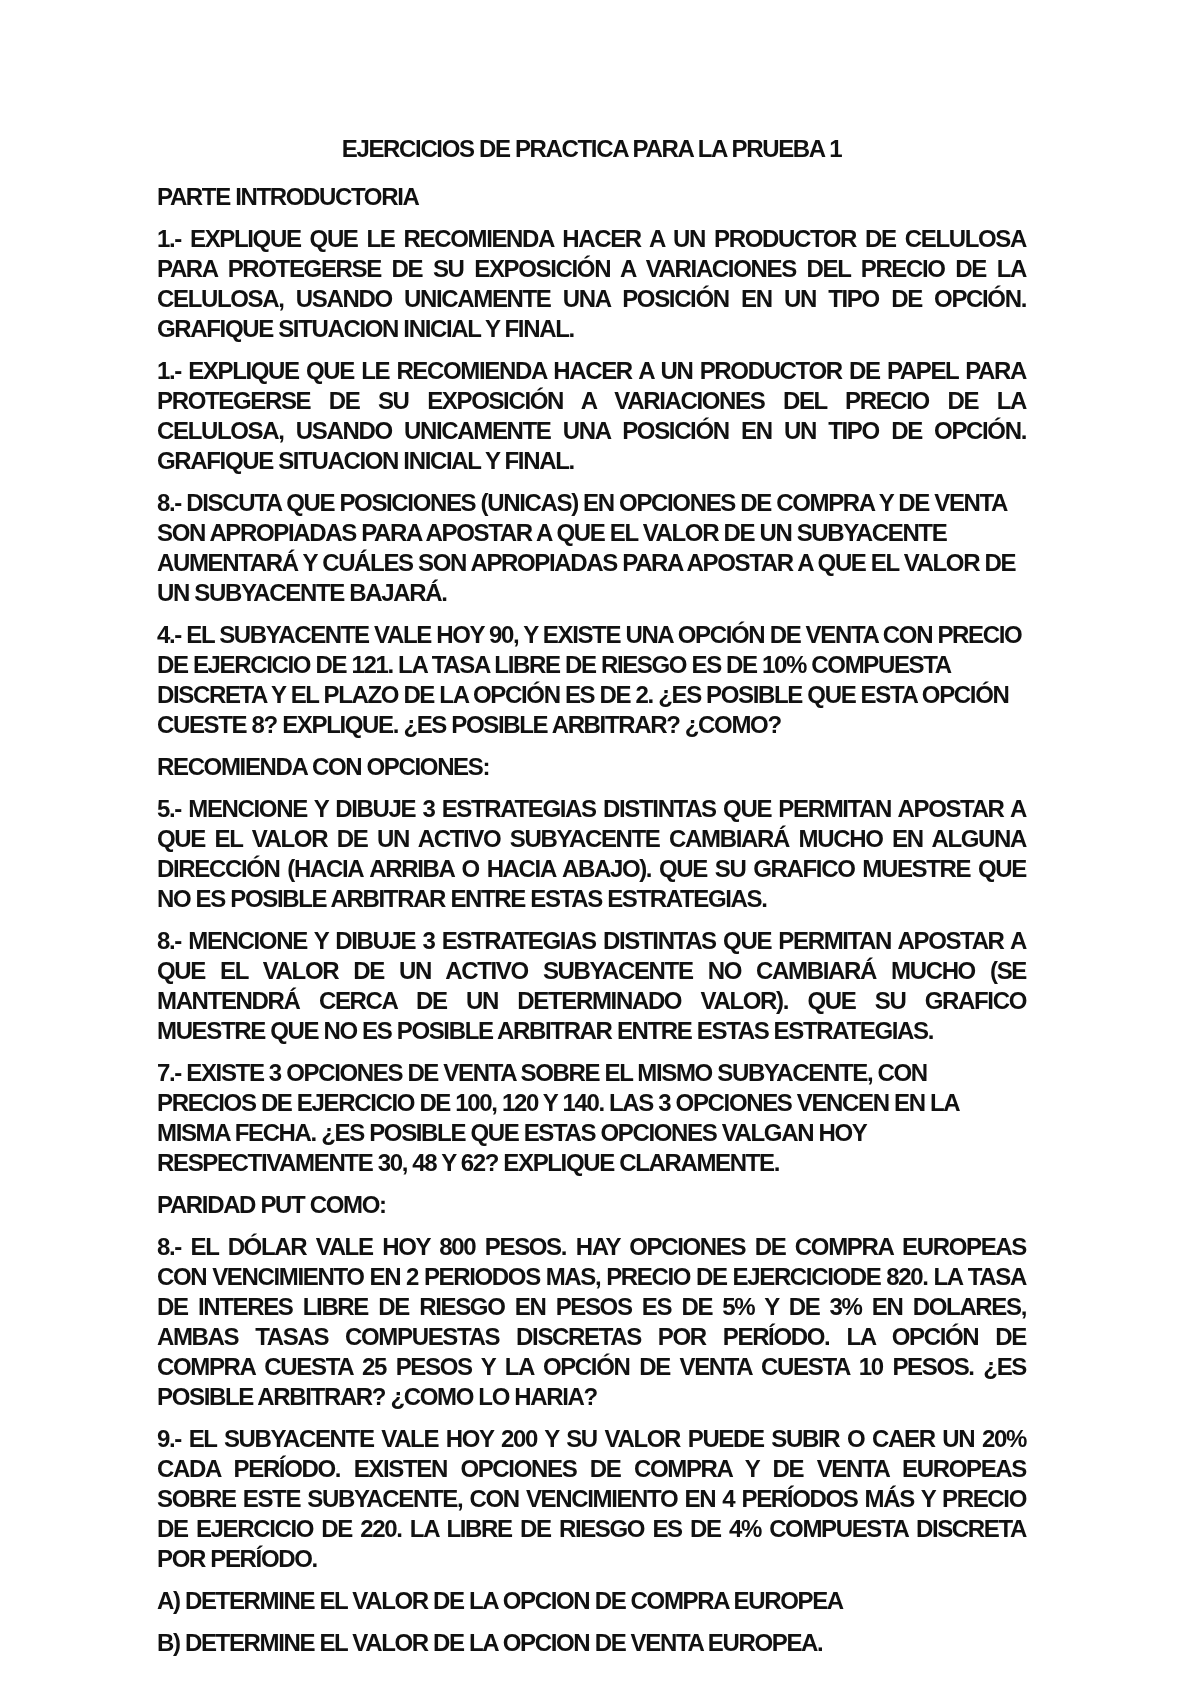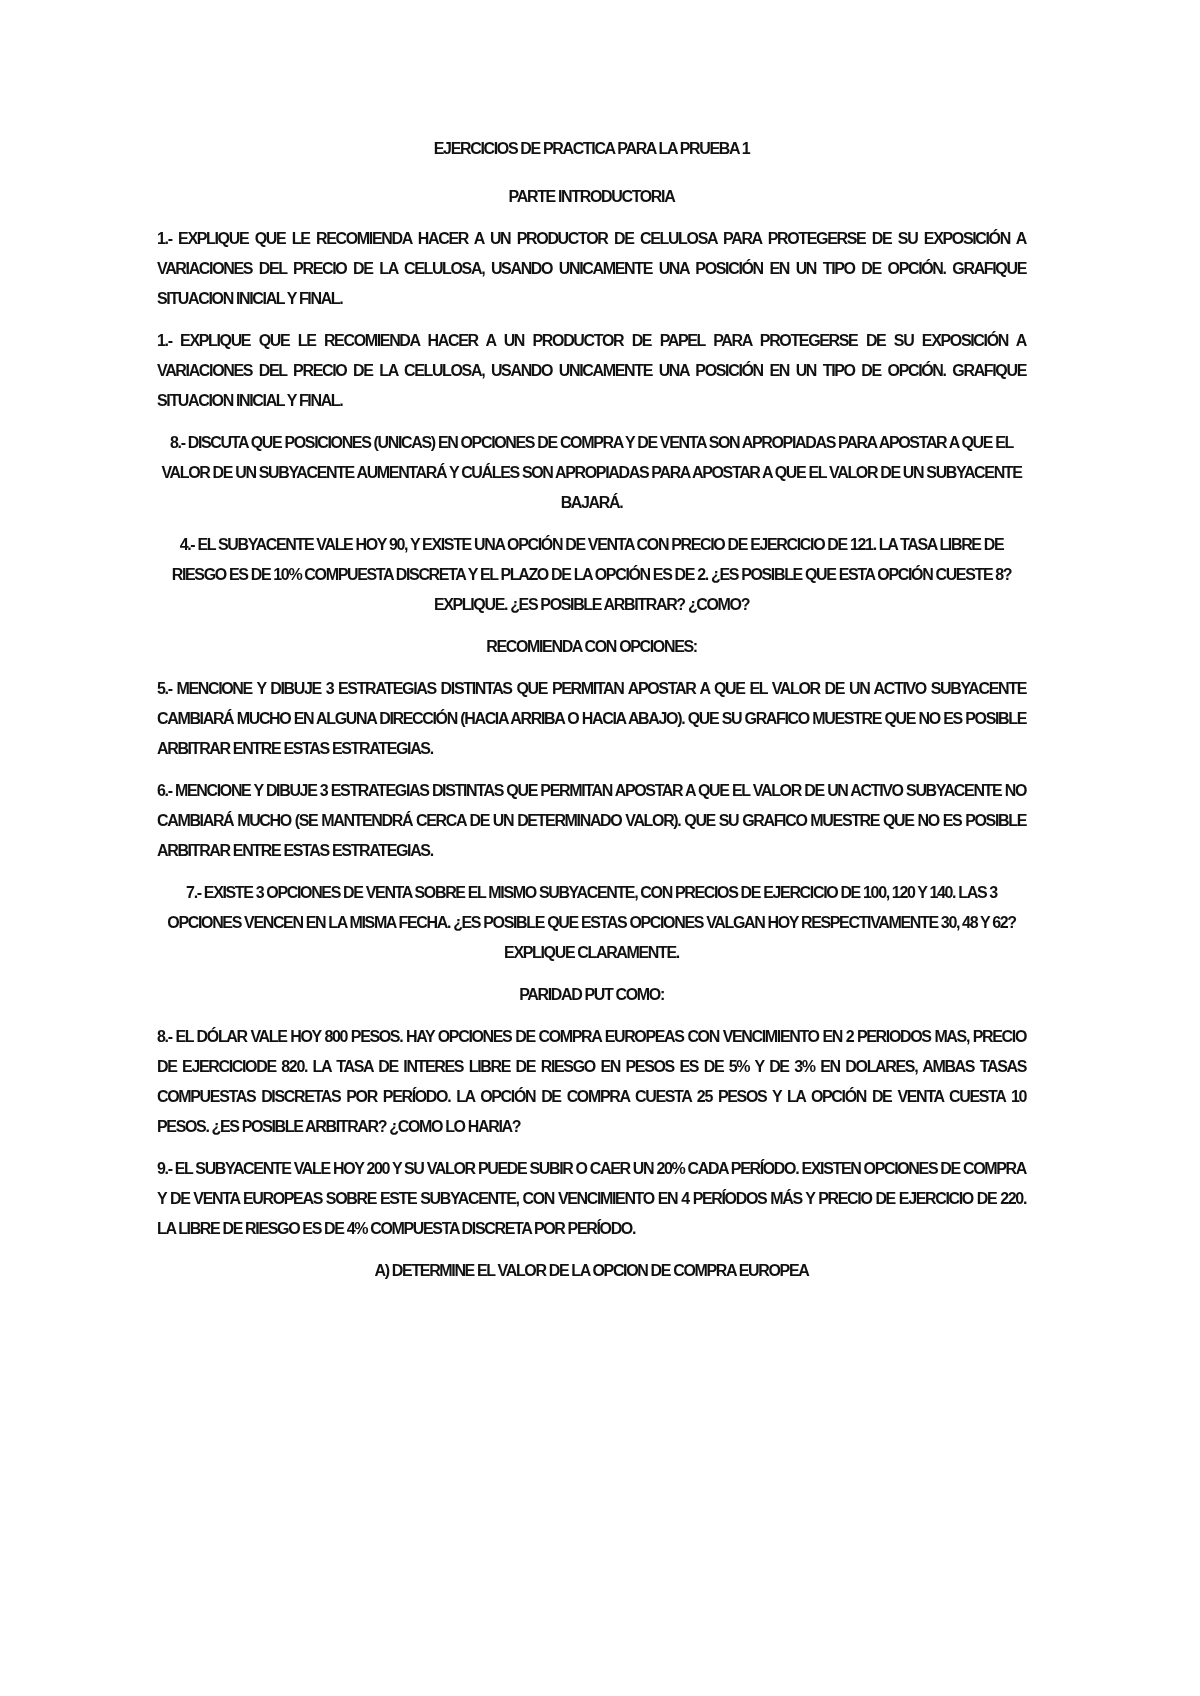--- a/index.html
+++ b/index.html
@@ -9,35 +9,35 @@
   }
   .page {
     position: relative;
     box-sizing: border-box;
     width: 1200px;
     height: 1696px;
     background: #ffffff;
     padding: 134px 174px 0 157px;
     font-family: "Liberation Sans", "DejaVu Sans", sans-serif;
     font-weight: 700;
-    font-size: 16px;
+    font-size: 24px;
     line-height: 30px;
     letter-spacing: -1.35px;
     color: #111111;
     overflow: hidden;
   }
   .page p {
     margin: 0 0 12px 0;
   }
   .title {
     text-align: center;
     margin-bottom: 18px !important;
   }
   .justify { text-align: justify; }
-  .left { text-align: center; }
+  .left { text-align: left; }
 </style>
 </head>
 <body>
 
 <div class="page">
   <p class="title">EJERCICIOS DE PRACTICA PARA LA PRUEBA 1</p>
 
   <p class="left">PARTE INTRODUCTORIA</p>
 
   <p class="justify">1.- EXPLIQUE QUE LE RECOMIENDA HACER A UN PRODUCTOR DE CELULOSA PARA PROTEGERSE DE SU EXPOSICIÓN A VARIACIONES DEL PRECIO DE LA CELULOSA, USANDO UNICAMENTE UNA POSICIÓN EN UN TIPO DE OPCIÓN. GRAFIQUE SITUACION INICIAL Y FINAL.</p>
@@ -45,26 +45,27 @@
   <p class="justify">1.- EXPLIQUE QUE LE RECOMIENDA HACER A UN PRODUCTOR DE PAPEL PARA PROTEGERSE DE SU EXPOSICIÓN A VARIACIONES DEL PRECIO DE LA CELULOSA, USANDO UNICAMENTE UNA POSICIÓN EN UN TIPO DE OPCIÓN. GRAFIQUE SITUACION INICIAL Y FINAL.</p>
 
   <p class="left">8.- DISCUTA QUE POSICIONES (UNICAS) EN OPCIONES DE COMPRA Y DE VENTA SON APROPIADAS PARA APOSTAR A QUE EL VALOR DE UN SUBYACENTE AUMENTARÁ Y CUÁLES SON APROPIADAS PARA APOSTAR A QUE EL VALOR DE UN SUBYACENTE BAJARÁ.</p>
 
   <p class="left">4.- EL SUBYACENTE VALE HOY 90, Y EXISTE UNA OPCIÓN DE VENTA CON PRECIO DE EJERCICIO DE 121. LA TASA LIBRE DE RIESGO ES DE 10% COMPUESTA DISCRETA Y EL PLAZO DE LA OPCIÓN ES DE 2. ¿ES POSIBLE QUE ESTA OPCIÓN CUESTE 8? EXPLIQUE. ¿ES POSIBLE ARBITRAR? ¿COMO?</p>
 
   <p class="left">RECOMIENDA CON OPCIONES:</p>
 
   <p class="justify">5.- MENCIONE Y DIBUJE 3 ESTRATEGIAS DISTINTAS QUE PERMITAN APOSTAR A QUE EL VALOR DE UN ACTIVO SUBYACENTE CAMBIARÁ MUCHO EN ALGUNA DIRECCIÓN (HACIA ARRIBA O HACIA ABAJO). QUE SU GRAFICO MUESTRE QUE NO ES POSIBLE ARBITRAR ENTRE ESTAS ESTRATEGIAS.</p>
 
-  <p class="justify">6.- MENCIONE Y DIBUJE 3 ESTRATEGIAS DISTINTAS QUE PERMITAN APOSTAR A QUE EL VALOR DE UN ACTIVO SUBYACENTE NO CAMBIARÁ MUCHO (SE MANTENDRÁ CERCA DE UN DETERMINADO VALOR). QUE SU GRAFICO MUESTRE QUE NO ES POSIBLE ARBITRAR ENTRE ESTAS ESTRATEGIAS.</p>
+  <p class="justify">8.- MENCIONE Y DIBUJE 3 ESTRATEGIAS DISTINTAS QUE PERMITAN APOSTAR A QUE EL VALOR DE UN ACTIVO SUBYACENTE NO CAMBIARÁ MUCHO (SE MANTENDRÁ CERCA DE UN DETERMINADO VALOR). QUE SU GRAFICO MUESTRE QUE NO ES POSIBLE ARBITRAR ENTRE ESTAS ESTRATEGIAS.</p>
 
   <p class="left">7.- EXISTE 3 OPCIONES DE VENTA SOBRE EL MISMO SUBYACENTE, CON PRECIOS DE EJERCICIO DE 100, 120 Y 140. LAS 3 OPCIONES VENCEN EN LA MISMA FECHA. ¿ES POSIBLE QUE ESTAS OPCIONES VALGAN HOY RESPECTIVAMENTE 30, 48 Y 62? EXPLIQUE CLARAMENTE.</p>
 
   <p class="left">PARIDAD PUT COMO:</p>
 
   <p class="justify">8.- EL DÓLAR VALE HOY 800 PESOS. HAY OPCIONES DE COMPRA EUROPEAS CON VENCIMIENTO EN 2 PERIODOS MAS, PRECIO DE EJERCICIODE 820. LA TASA DE INTERES LIBRE DE RIESGO EN PESOS ES DE 5% Y DE 3% EN DOLARES, AMBAS TASAS COMPUESTAS DISCRETAS POR PERÍODO. LA OPCIÓN DE COMPRA CUESTA 25 PESOS Y LA OPCIÓN DE VENTA CUESTA 10 PESOS. ¿ES POSIBLE ARBITRAR? ¿COMO LO HARIA?</p>
 
 
   <p class="justify">9.- EL SUBYACENTE VALE HOY 200 Y SU VALOR PUEDE SUBIR O CAER UN 20% CADA PERÍODO. EXISTEN OPCIONES DE COMPRA Y DE VENTA EUROPEAS SOBRE ESTE SUBYACENTE, CON VENCIMIENTO EN 4 PERÍODOS MÁS Y PRECIO DE EJERCICIO DE 220. LA LIBRE DE RIESGO ES DE 4% COMPUESTA DISCRETA POR PERÍODO.</p>
 
   <p class="left">A) DETERMINE EL VALOR DE LA OPCION DE COMPRA EUROPEA</p>
 
+  <p class="left">B) DETERMINE EL VALOR DE LA OPCION DE VENTA EUROPEA.</p>
 </div>
 
 </body></html>

